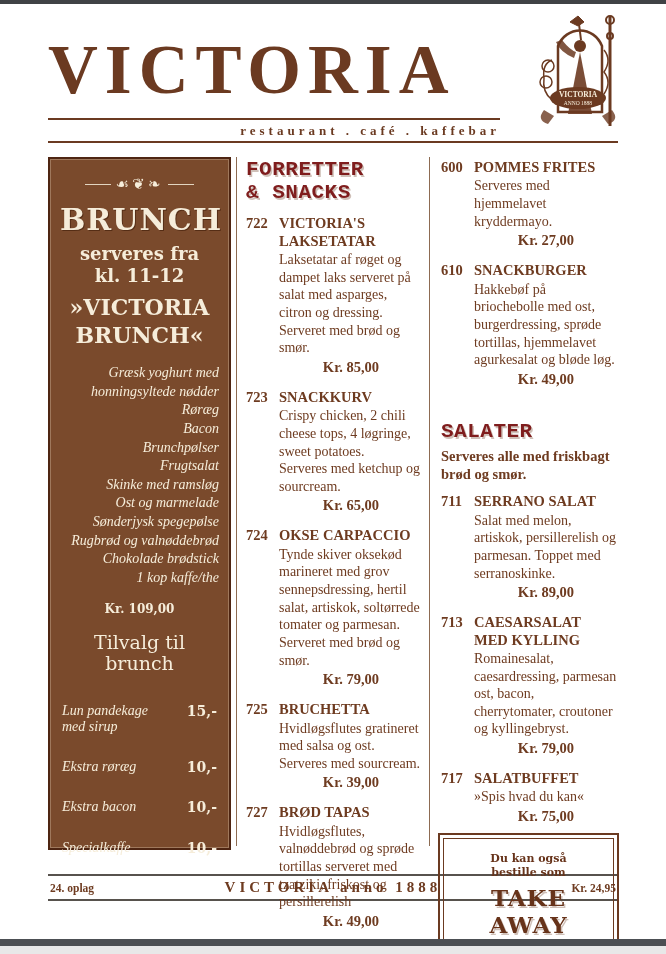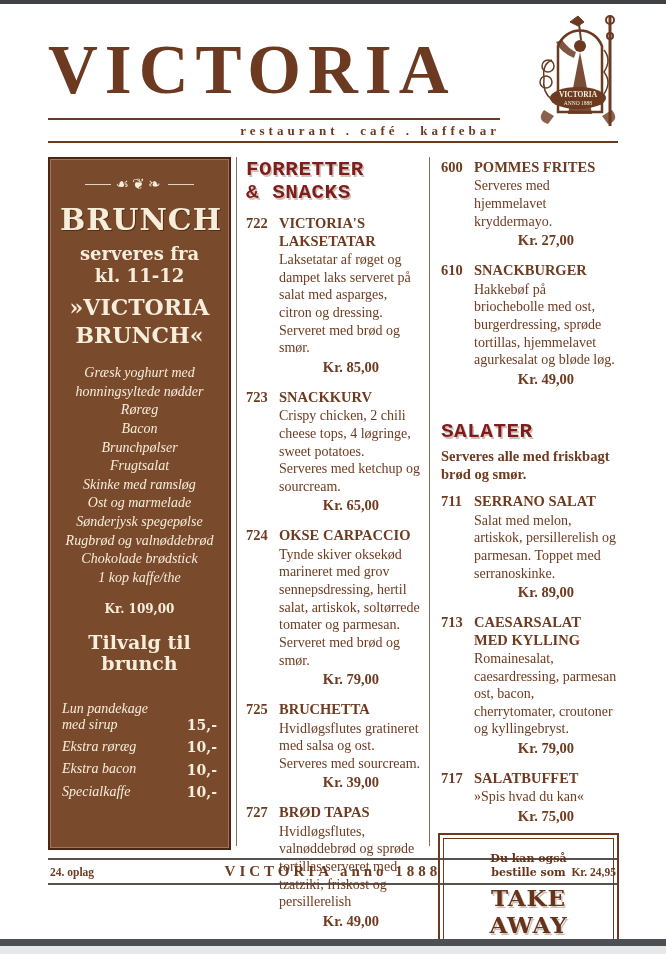--- a/index.html
+++ b/index.html
@@ -29,26 +29,26 @@
     color:#f6edda;text-align:center;padding:16px 10px;display:flex;flex-direction:column;}
   .ornament{font-family:"DejaVu Sans",sans-serif;font-size:15px;letter-spacing:3px;
     display:flex;align-items:center;justify-content:center;gap:5px;color:#f6edda;}
   .ornament:before,.ornament:after{content:"";height:1px;width:26px;background:#f6edda;opacity:.85;}
   .brunch-title{font-family:"DejaVu Serif",serif;font-weight:bold;font-size:30px;letter-spacing:1px;
     margin-top:9px;text-shadow:1px 1px 0 rgba(55,22,4,.55);}
   .brunch-served{font-family:"DejaVu Serif",serif;font-weight:bold;font-size:18px;line-height:1.2;
     margin-top:6px;white-space:pre-line;}
   .brunch-highlight{font-family:"DejaVu Serif",serif;font-weight:bold;font-size:22px;line-height:1.25;
     margin-top:8px;}
-  .brunch-includes{font-style:italic;font-size:14px;line-height:1.33;margin-top:15px;white-space:pre-line;}
+  .brunch-includes{font-style:italic;font-size:14px;line-height:1.33;margin-top:15px;white-space:pre-line;text-align:right;}
   .brunch-price{font-family:"DejaVu Serif",serif;font-weight:bold;font-size:12px;margin-top:14px;}
-  .addons-title{font-family:"DejaVu Serif",serif;font-weight:bold;font-size:19px;line-height:1.15;
-    margin:16px auto 20px auto;max-width:110px;}
-  .addon-row{display:flex;justify-content:space-between;align-items:flex-end;text-align:left;
-    margin-top:6px;padding:0 2px;}
+  .addons-title{font-family:"DejaVu Serif",serif;font-weight:normal;font-size:19px;line-height:1.15;
+    margin:16px auto 4px auto;max-width:110px;}
+  .addon-row{display:flex;justify-content:space-between;text-align:left;
+    margin-top:24px;padding:0 2px;}
   .addon-label{font-style:italic;font-size:14px;line-height:1.15;max-width:112px;}
   .addon-price{font-family:"DejaVu Serif",serif;font-weight:bold;font-size:14px;}
 
   
   .col-mid{box-sizing:border-box;width:192px;padding:2px 6px 0 9px;display:flex;flex-direction:column;}
   .col-right{box-sizing:border-box;flex:1;padding:2px 0 0 11px;display:flex;flex-direction:column;}
   .section-heading{font-family:Liberation Mono, monospace;font-weight:bold;font-size:21px;line-height:1.08;
     color:#7f1d1d;letter-spacing:.5px;white-space:pre-line;
     text-shadow:1.5px 1.5px 0 rgba(107,58,33,.32);margin-bottom:11px;}
   .section-subtitle{font-weight:bold;font-size:14.5px;line-height:1.2;
@@ -63,21 +63,21 @@
   
   .takeaway{position:relative;margin:18px 4px 10px 2px;border:1px solid #6b3a21;
     text-align:center;padding:13px 6px 12px 6px;margin-top:auto;}
   .takeaway:before{content:"";position:absolute;inset:-6px;border:2px solid #6b3a21;pointer-events:none;}
   .takeaway-line{font-family:"DejaVu Serif",serif;font-weight:bold;font-size:11px;line-height:1.3;
     color:#67331a;white-space:pre-line;}
   .takeaway-big{font-family:"DejaVu Serif",serif;font-weight:bold;font-size:23px;letter-spacing:1px;
     color:#67331a;margin-top:3px;text-shadow:1.5px 1.5px 0 rgba(107,58,33,.32);}
 
   
-  .footer{margin-top:8px;}
+  .footer{margin-top:24px;}
   .footer-rule{border-top:2px solid #57524d;}
   .footer-row{display:flex;align-items:center;padding:3px 2px;}
   .footer-left{font-weight:bold;font-size:11.5px;width:120px;}
   .footer-center{flex:1;text-align:center;font-weight:bold;font-size:15px;letter-spacing:4px;}
   .footer-right{font-weight:bold;font-size:11.5px;width:120px;text-align:right;}
 </style>
 </head>
 <body>
 
 <div class="page">

